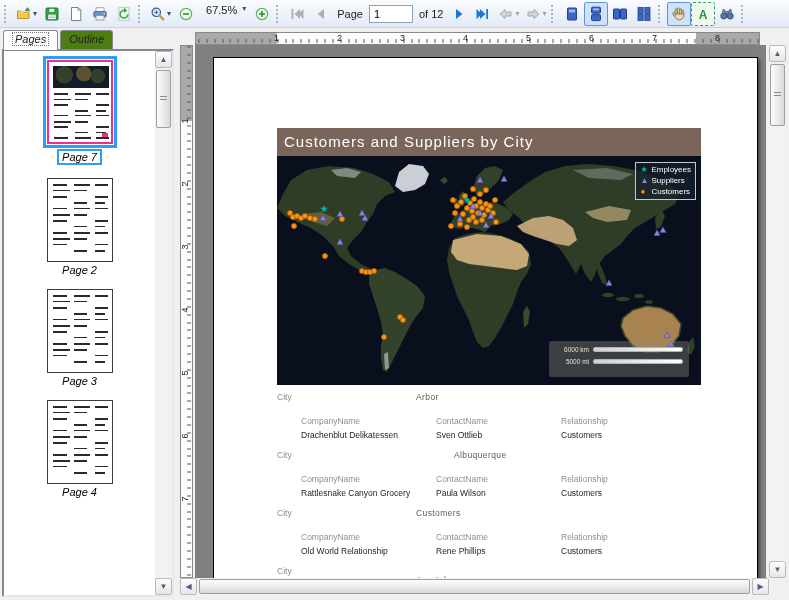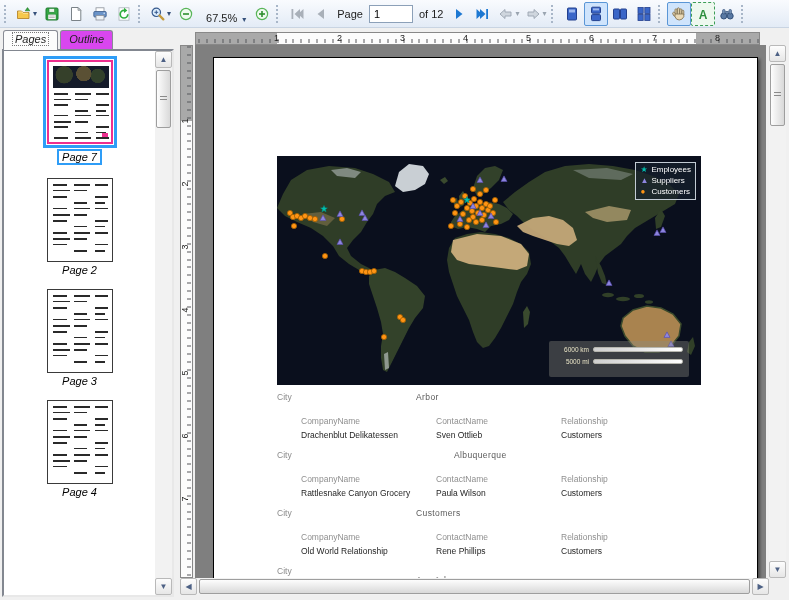--- a/index.html
+++ b/index.html
@@ -15,27 +15,27 @@
   .tbtn{width:24px;height:24px;display:flex;align-items:center;justify-content:center;
     border:1px solid transparent;border-radius:2px;flex:0 0 auto;}
   .tbtn.wide{width:auto;padding:0 2px;}
   .tb-on{background:#cfe4fc;border-color:#5a96d6;}
   .tb-ants{border:1px dashed #3d9e57;background:#eef8ef;}
   .caret{font-size:8px;color:#35507a;margin-left:1px;}
   .caret.dis{color:#9aa4b0;}
   .tb-label{margin:0 4px;color:#1c1c1c;}
   .page-input{width:44px;height:18px;border:1px solid #8ca0b8;background:#fff;
     font:11px "Liberation Sans",sans-serif;padding:0 4px;margin:0 2px;}
-  .zoom-combo{display:flex;align-items:flex-end;padding:0 3px;height:22px;border:1px solid transparent;}
+  .zoom-combo{display:flex;align-items:flex-start;padding:0 3px;height:22px;border:1px solid transparent;}
 
   
   .sidebar{position:absolute;left:0;top:28px;width:177px;bottom:0;background:#f0f0f0;font-style:italic;}
   .tabs{position:absolute;left:3px;top:2px;height:19px;display:flex;}
   .tab{padding:2px 8px 0 8px;border:1px solid #898c95;border-bottom:none;
-    border-radius:3px 3px 0 0;background:#d946ef;margin-right:2px;color:#222;}
+    border-radius:3px 3px 0 0;background:#4d7c0f;margin-right:2px;color:#222;}
   .tab.active{background:#fcfcfc;position:relative;z-index:3;height:20px;}
   .tab.active .tab-inner{border:1px dotted #777;padding:0 2px;}
   .thumb-panel{position:absolute;left:2px;right:3px;top:21px;bottom:3px;background:#fff;
     border:2px solid;border-color:#828790 #e8e8e8 #e8e8e8 #828790;z-index:2;overflow:hidden;}
   .thumb-list{position:absolute;left:0;top:0;right:17px;bottom:0;display:flex;
     flex-direction:column;align-items:center;padding-top:5px;}
   .thumb-item{display:flex;flex-direction:column;align-items:center;margin-bottom:13px;}
   .sel-frame{border:3px solid #2e9df7;background:#fff;padding:1px;}
   .mini-page{width:66px;height:84px;background:#fff;border:1px solid #3a3a3a;
     position:relative;overflow:hidden;}
@@ -473,20 +473,21 @@
         <span class="num" style="top: 259px;">4</span>
         <span class="num" style="top: 322px;">5</span>
         <span class="num" style="top: 385px;">6</span>
         <span class="num" style="top: 448px;">7</span>
       </div>
   </div>
 
   <div class="backdrop">
     <div class="page">
 
+      <div class="rep-title">Customers and Suppliers by City</div>
 
       <div class="map-wrap">
         <svg id="map-svg" width="424" height="229" viewBox="0 0 424 229" preserveAspectRatio="none">
           <rect x="0" y="0" width="424" height="229" fill="#0a0f1d"></rect>
 
           <path d="M0,52 L6,38 L14,24 L30,14 L52,10 L78,12 L96,18 L112,26 L118,36 L108,40 L100,48 L96,58 L90,66 L84,76 L76,84 L70,92 L74,100 L84,108 L92,112 L97,116 L90,118 L82,114 L72,108 L62,100 L56,90 L46,80 L34,72 L20,66 L8,60 Z" fill="#2f3d27"></path>
           <path d="M26,58 L44,56 L58,62 L50,70 L36,66 Z" fill="#8a7a50" opacity="0.55"></path>
           <path d="M54,14 L70,12 L84,16 L78,22 L60,20 Z" fill="#cfd6da" opacity="0.5"></path>
 
           <path d="M118,30 L122,16 L132,8 L146,10 L152,18 L148,28 L138,34 L126,36 Z" fill="#c9cfd4"></path>

